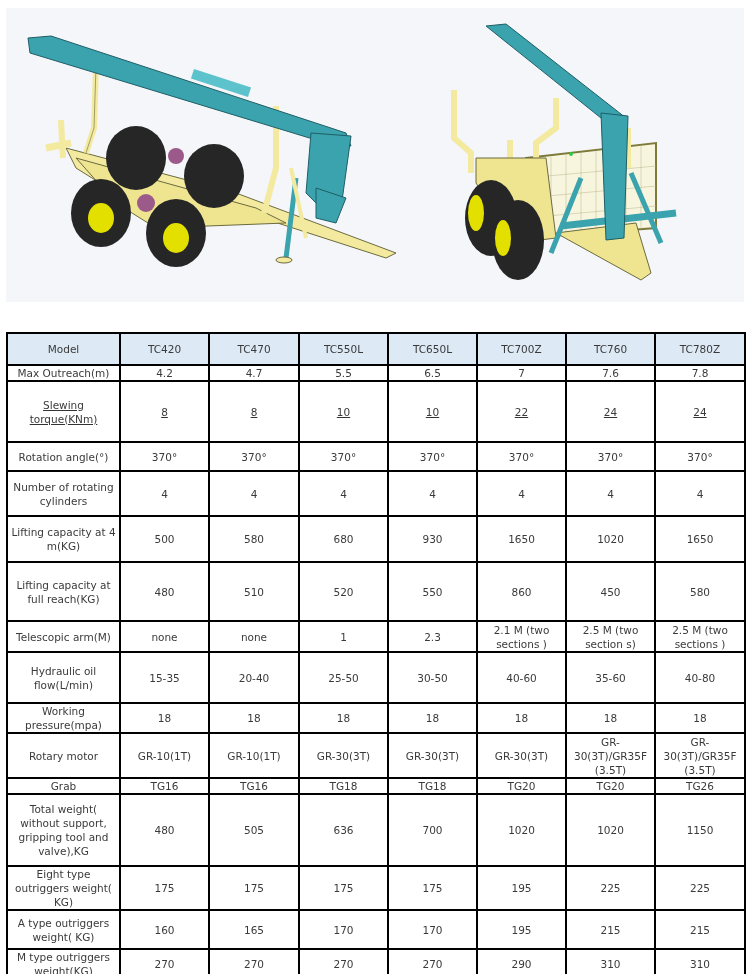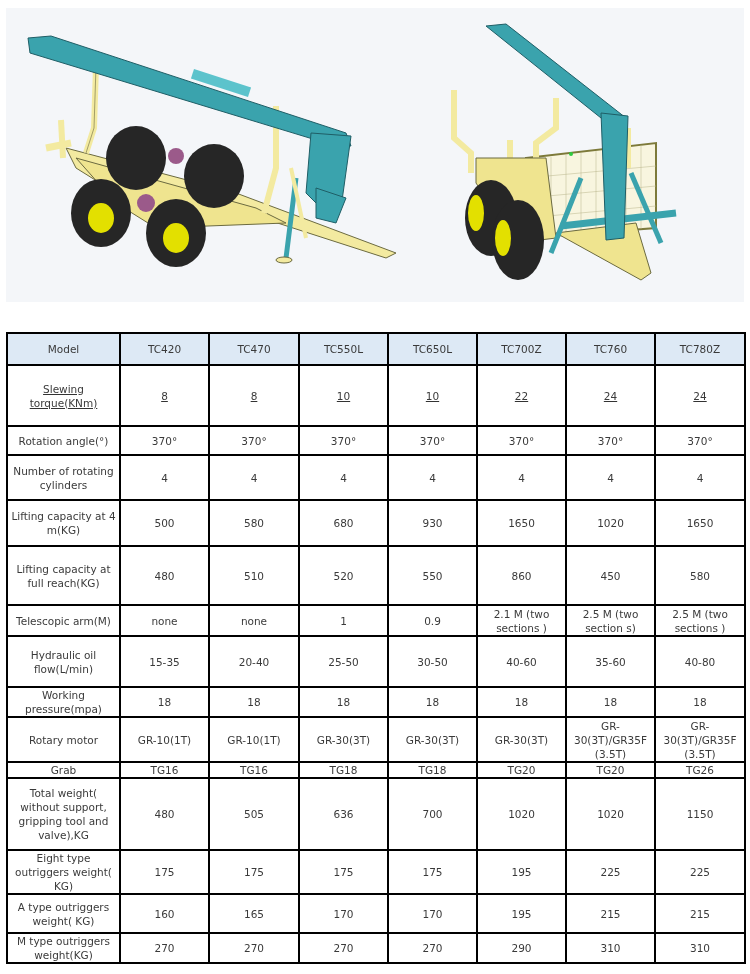--- a/index.html
+++ b/index.html
@@ -113,20 +113,30 @@
       <th>TC420</th>
       <th>TC470</th>
       <th>TC550L</th>
       <th>TC650L</th>
       <th>TC700Z</th>
       <th>TC760</th>
       <th>TC780Z</th>
     </tr>
   </thead>
   <tbody id="spec-body">
+      <tr style="height: 16px;">
+    <td class="label">Max Outreach(m)</td>
+    <td>4.2</td>
+    <td>4.7</td>
+    <td>5.5</td>
+    <td>6.5</td>
+    <td>7</td>
+    <td>7.6</td>
+    <td>7.8</td>
+  </tr>
       <tr style="height: 61px; text-decoration: underline;">
     <td class="label">Slewing torque(KNm)</td>
     <td>8</td>
     <td>8</td>
     <td>10</td>
     <td>10</td>
     <td>22</td>
     <td>24</td>
     <td>24</td>
   </tr>
@@ -168,21 +178,21 @@
     <td>550</td>
     <td>860</td>
     <td>450</td>
     <td>580</td>
   </tr>
       <tr style="height: 31px;">
     <td class="label">Telescopic arm(M)</td>
     <td>none</td>
     <td>none</td>
     <td>1</td>
-    <td>0.9</td>
+    <td>2.3</td>
     <td>2.1 M (two sections )</td>
     <td>2.5 M (two section s)</td>
     <td>2.5 M (two sections )</td>
   </tr>
       <tr style="height: 51px;">
     <td class="label">Hydraulic oil flow(L/min)</td>
     <td>15-35</td>
     <td>20-40</td>
     <td>25-50</td>
     <td>30-50</td>

